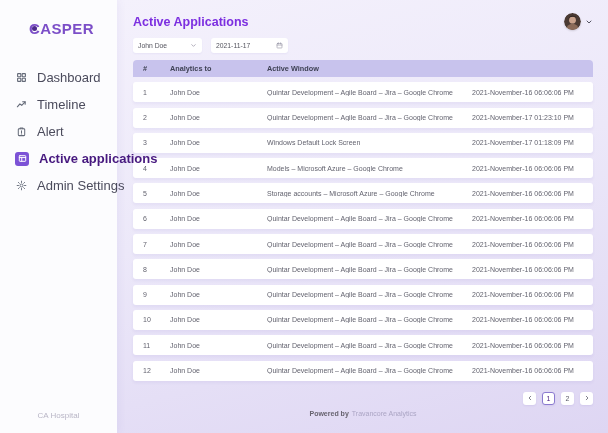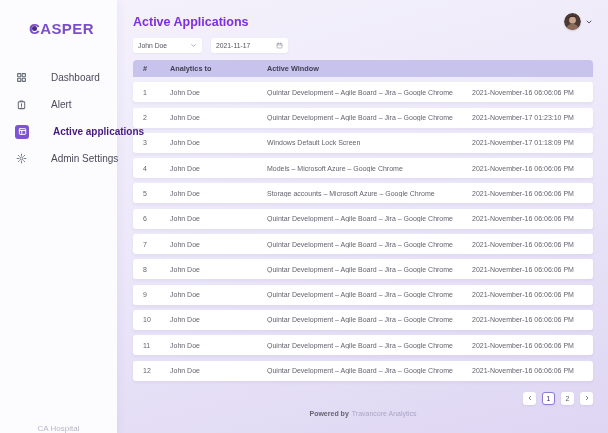--- a/index.html
+++ b/index.html
@@ -12,25 +12,25 @@
     width:117px; height:100%; background:#fcfcfe;
     display:flex; flex-direction:column; flex-shrink:0;
     box-shadow:2px 0 8px rgba(90,70,170,0.06); z-index:2;
   }
   .logo { margin:20px 0 0 29px; font-size:15px; font-weight:800; color:#7C4FC8; letter-spacing:.4px; position:relative; }
   .logo::before { content:""; position:absolute; left:3px; top:6px; width:5px; height:5px; border-radius:50%; background:#4C2A8C; }
   .nav { margin-top:27px; display:flex; flex-direction:column; }
   .nav-item { display:flex; align-items:center; height:27px; padding-left:15px; cursor:pointer; }
   .nav-icon { width:12px; height:12px; color:#646a78; display:flex; align-items:center; justify-content:center; flex-shrink:0; }
   .nav-icon svg { width:11px; height:11px; display:block; }
-  .nav-label { margin-left:24px; font-size:10px; color:#4b4b5c; white-space:nowrap; }
+  .nav-label { margin-left:10px; font-size:13px; color:#4b4b5c; white-space:nowrap; }
   .nav-item.active .nav-label { color:#47197F; font-weight:bold; }
   .nav-item.active .nav-icon { width:14px; height:14px; background:#7C52D6; border-radius:3px; color:#fff; }
   .nav-item.active .nav-icon svg { width:9px; height:9px; }
-  .sidebar-footer { margin-top:auto; text-align:center; font-size:8px; color:#b9b6c6; }
+  .sidebar-footer { margin-top:auto; padding-bottom:13px; text-align:center; font-size:8px; color:#b9b6c6; }
 
   
   .main { flex:1; height:100%; padding:0 15px 0 16px;
     background:linear-gradient(165deg,#f4f1fc 0%, #ece8f9 45%, #ded6f3 100%); }
   .main-header { display:flex; justify-content:space-between; align-items:center; padding-top:13px; }
   .page-title { font-size:12.5px; font-weight:800; color:#7C2FE0; }
   .user-menu { display:flex; align-items:center; gap:4px; cursor:pointer; }
   .avatar { width:17px; height:17px; border-radius:50%; overflow:hidden; box-shadow:0 1px 2px rgba(0,0,0,.15); }
   .avatar svg { width:100%; height:100%; display:block; }
   .user-caret { width:8px; height:8px; color:#3c3c4a; }
@@ -84,20 +84,31 @@
                 <rect x="3.5" y="13.5" width="7" height="7" rx="1"></rect>
                 <rect x="13.5" y="13.5" width="7" height="7" rx="1"></rect>
               </g>
             </svg>
           </span>
           <span class="nav-label">Dashboard</span>
         </div>
         <div class="nav-item">
           <span class="nav-icon">
             <svg viewBox="0 0 24 24">
+              <g fill="none" stroke="currentColor" stroke-width="2.4" stroke-linecap="round" stroke-linejoin="round">
+                <path d="M3 17l5.5-6.5 4 3.5L20 6.5"></path>
+                <path d="M14.5 6h5.5v5.5"></path>
+              </g>
+            </svg>
+          </span>
+          <span class="nav-label">Timeline</span>
+        </div>
+        <div class="nav-item">
+          <span class="nav-icon">
+            <svg viewBox="0 0 24 24">
               <g fill="none" stroke="currentColor" stroke-width="2.2" stroke-linecap="round" stroke-linejoin="round">
                 <rect x="5" y="6" width="14" height="15" rx="1.8"></rect>
                 <path d="M9 6V4.5h6V6M12 10.5v4.5"></path>
                 <circle cx="12" cy="17.8" r="0.4"></circle>
               </g>
             </svg>
           </span>
           <span class="nav-label">Alert</span>
         </div>
         <div class="nav-item active">

